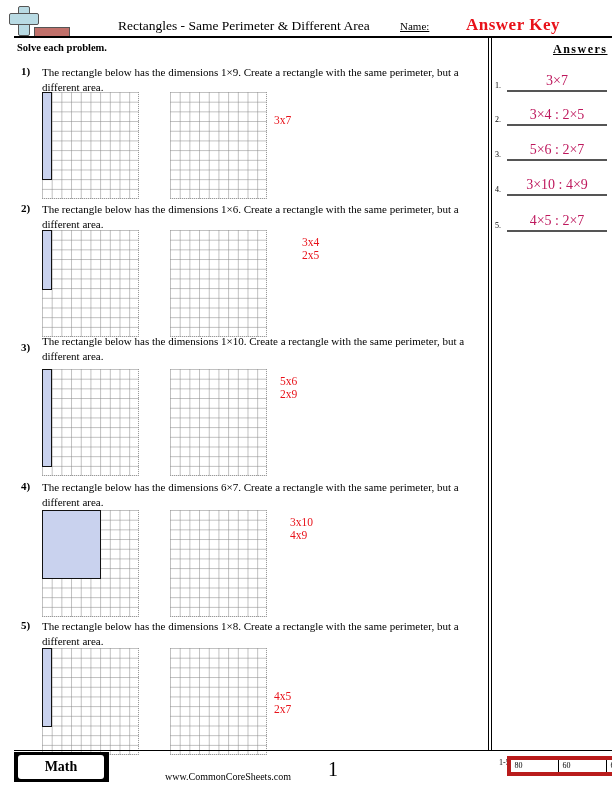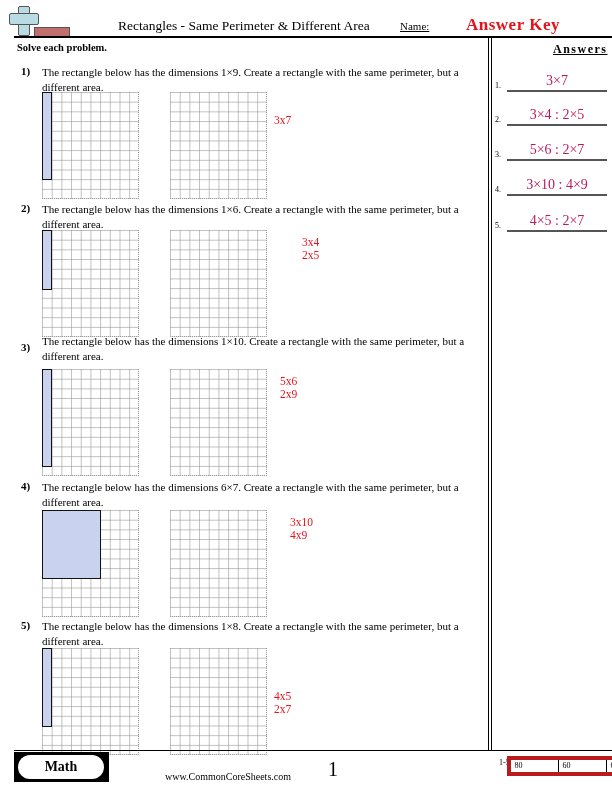--- a/index.html
+++ b/index.html
@@ -27,21 +27,21 @@
     background-image:
       linear-gradient(to right, rgba(140,140,140,0.55) 1px, transparent 1px),
       linear-gradient(to bottom, rgba(140,140,140,0.55) 1px, transparent 1px);
     background-size:9.7px 9.7px;
     border-right:1px dotted #999;border-bottom:1px dotted #999;box-sizing:border-box;}
   .rect{position:absolute;background:#c9d2ee;border:1.5px solid #111;box-sizing:border-box;}
   .red-ans{position:absolute;color:#e8121a;font-size:11.5px;line-height:13px;}
   
   .bottom-rule{left:14px;top:750px;width:598px;height:1px;background:#000;}
   .math-badge{left:14px;top:752px;width:95px;height:30px;background:#000;}
-  .math-pill{left:18px;top:755px;width:86px;height:24px;background:#fff;border-radius:12px;text-align:center;font-weight:bold;font-size:14px;line-height:24px;}
+  .math-pill{left:18px;top:755px;width:86px;height:24px;background:#fff;border-radius:3px;text-align:center;font-weight:bold;font-size:14px;line-height:24px;}
   .site{left:130px;top:771px;font-size:10px;margin-left:35px;}
   .pagenum{left:328px;top:758px;font-size:20px;}
   .score-label{left:499px;top:758px;font-size:8px;}
   .score-table{position:absolute;left:507px;top:756px;display:flex;border:4px solid #b91c1c;gap:32px;}
   .score-cell{width:15px;height:12px;border-left:1px solid #000;font-size:8px;text-align:center;line-height:12px;}
   .score-cell:first-child{border-left:none;}
 </style>
 </head>
 <body>
 

